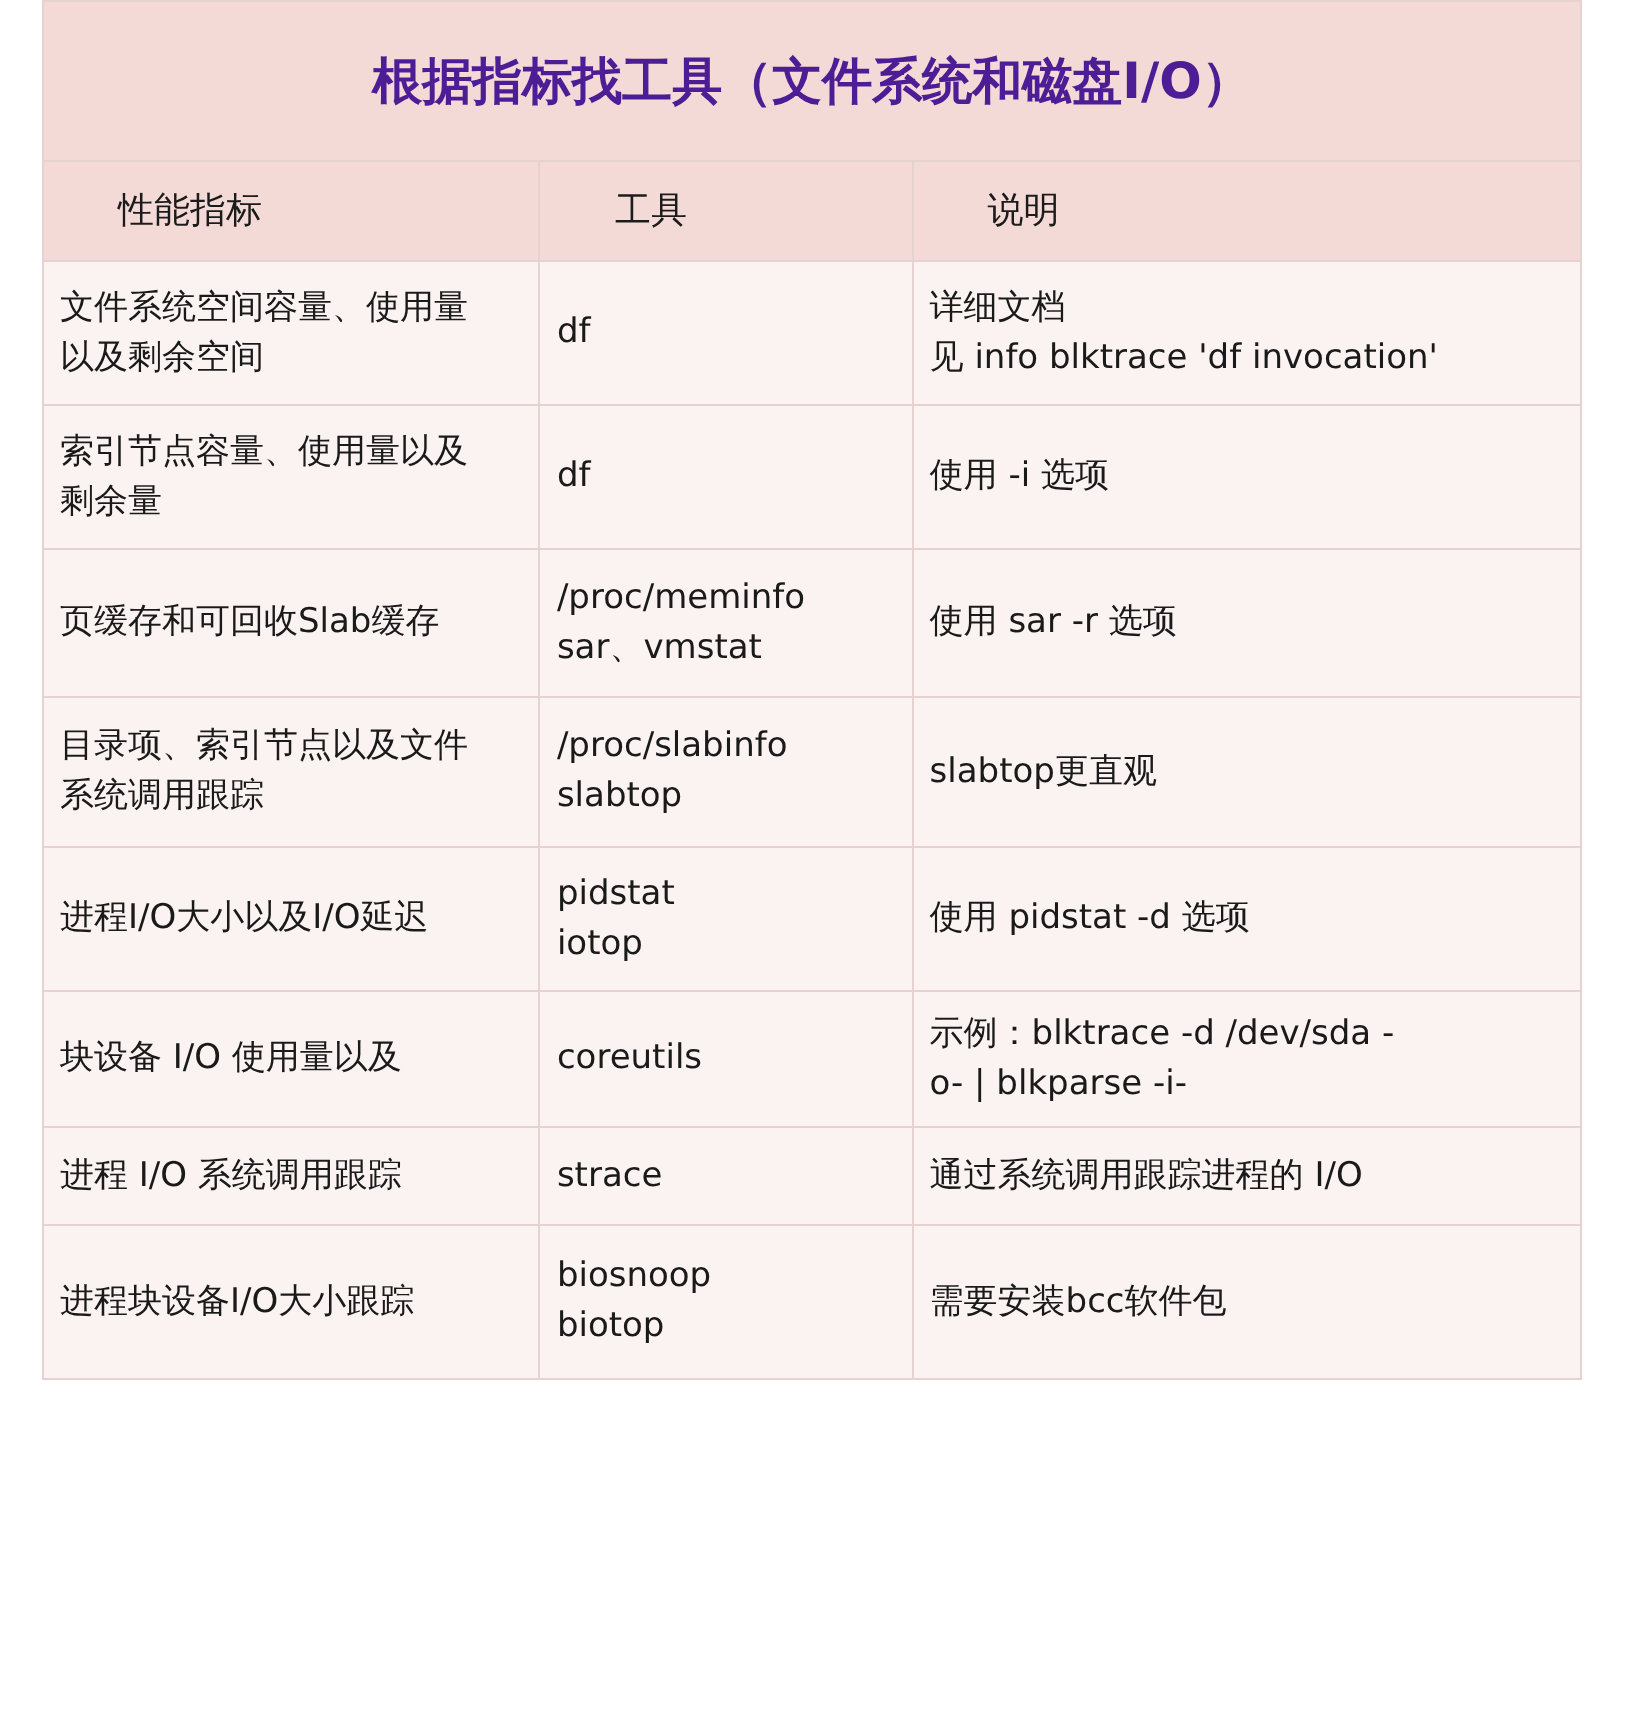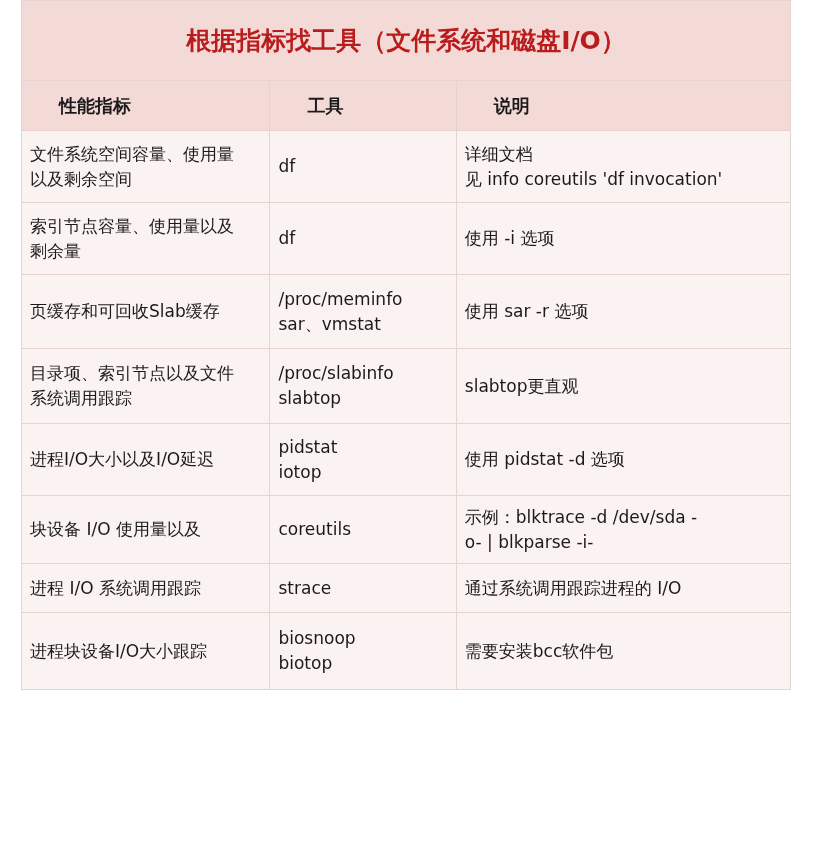--- a/index.html
+++ b/index.html
@@ -33,27 +33,27 @@
       font-size: 17px;
       line-height: 25px;
       font-weight: normal;
     }
     .title-cell {
       background: #f4dad7;
       height: 79px;
       text-align: center;
       font-size: 25px;
       font-weight: bold;
-      color: #b91c1c;
+      color: #4c1d95;
       border-top: 1px solid #e6d2d0;
     }
     .head-row th {
       background: #f4dad7;
       height: 49px;
-      font-weight: bold;
+      font-weight: normal;
       font-size: 18px;
       color: #1b1b1b;
       padding-left: 37px;
     }
     .body-row td {
       background: #fbf3f2;
     }
     .col1 { width: 232px; }
     .col2 { width: 174px; }
     .col3 { width: 312px; }
@@ -83,21 +83,21 @@
         <tr class="body-row" style="height: 72px;">
           <td class="multiline">
             <span>文件系统空间容量、使用量</span>
             <span>以及剩余空间</span>
           </td>
           <td class="multiline">
             <span>df</span>
           </td>
           <td class="multiline">
             <span>详细文档</span>
-            <span>见 info coreutils 'df invocation'</span>
+            <span>见 info blktrace 'df invocation'</span>
           </td>
         </tr>
         <tr class="body-row" style="height: 72px;">
           <td class="multiline">
             <span>索引节点容量、使用量以及</span>
             <span>剩余量</span>
           </td>
           <td class="multiline">
             <span>df</span>
           </td>

